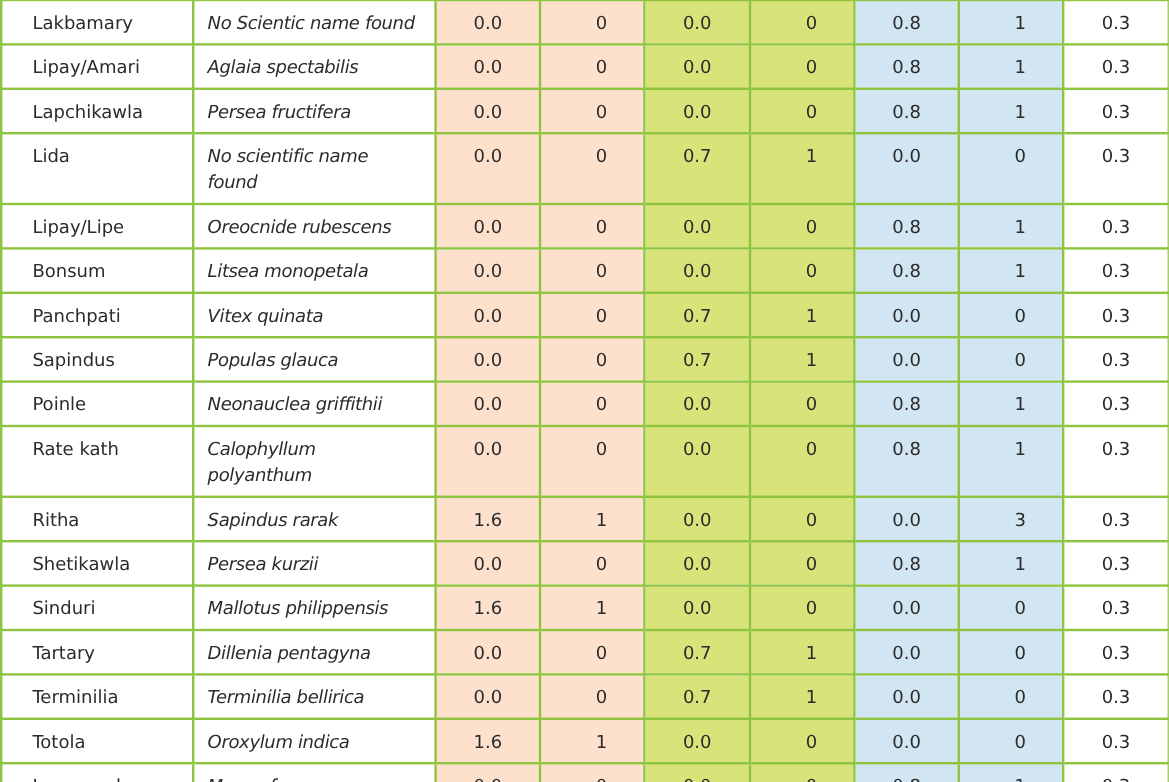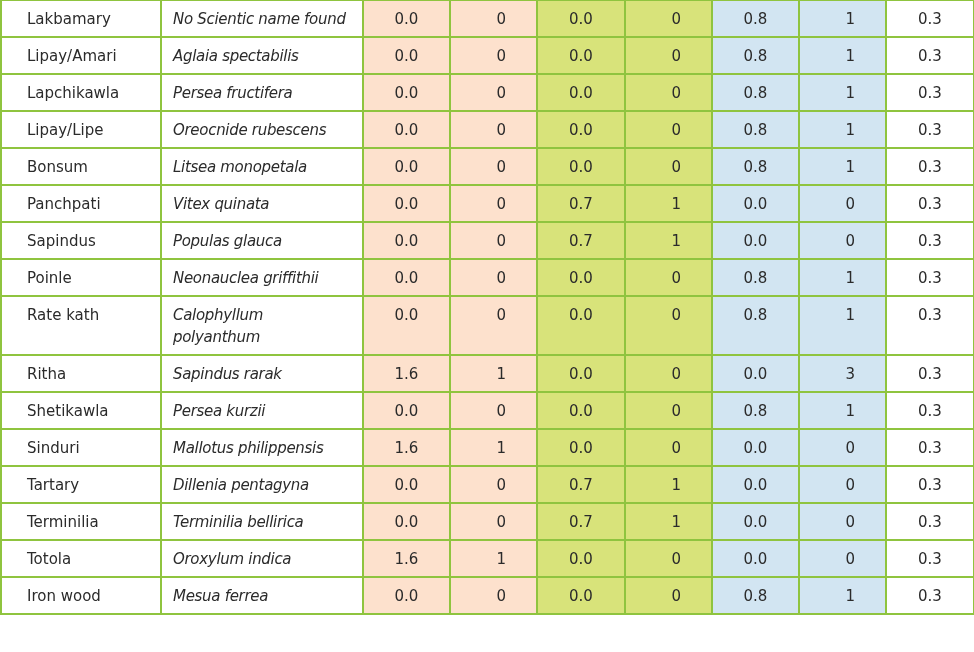--- a/index.html
+++ b/index.html
@@ -80,20 +80,31 @@
     <td class="sci">Persea fructifera</td>
     <td class="num c-a1">0.0</td>
     <td class="num c-a2">0</td>
     <td class="num c-b1">0.0</td>
     <td class="num c-b2">0</td>
     <td class="num c-c1">0.8</td>
     <td class="num c-c2">1</td>
     <td class="num c-d">0.3</td>
   </tr>
 
+  <tr>
+    <td class="name">Lida</td>
+    <td class="sci">No scientific name found</td>
+    <td class="num c-a1">0.0</td>
+    <td class="num c-a2">0</td>
+    <td class="num c-b1">0.7</td>
+    <td class="num c-b2">1</td>
+    <td class="num c-c1">0.0</td>
+    <td class="num c-c2">0</td>
+    <td class="num c-d">0.3</td>
+  </tr>
 
   <tr>
     <td class="name">Lipay/Lipe</td>
     <td class="sci">Oreocnide rubescens</td>
     <td class="num c-a1">0.0</td>
     <td class="num c-a2">0</td>
     <td class="num c-b1">0.0</td>
     <td class="num c-b2">0</td>
     <td class="num c-c1">0.8</td>
     <td class="num c-c2">1</td>

